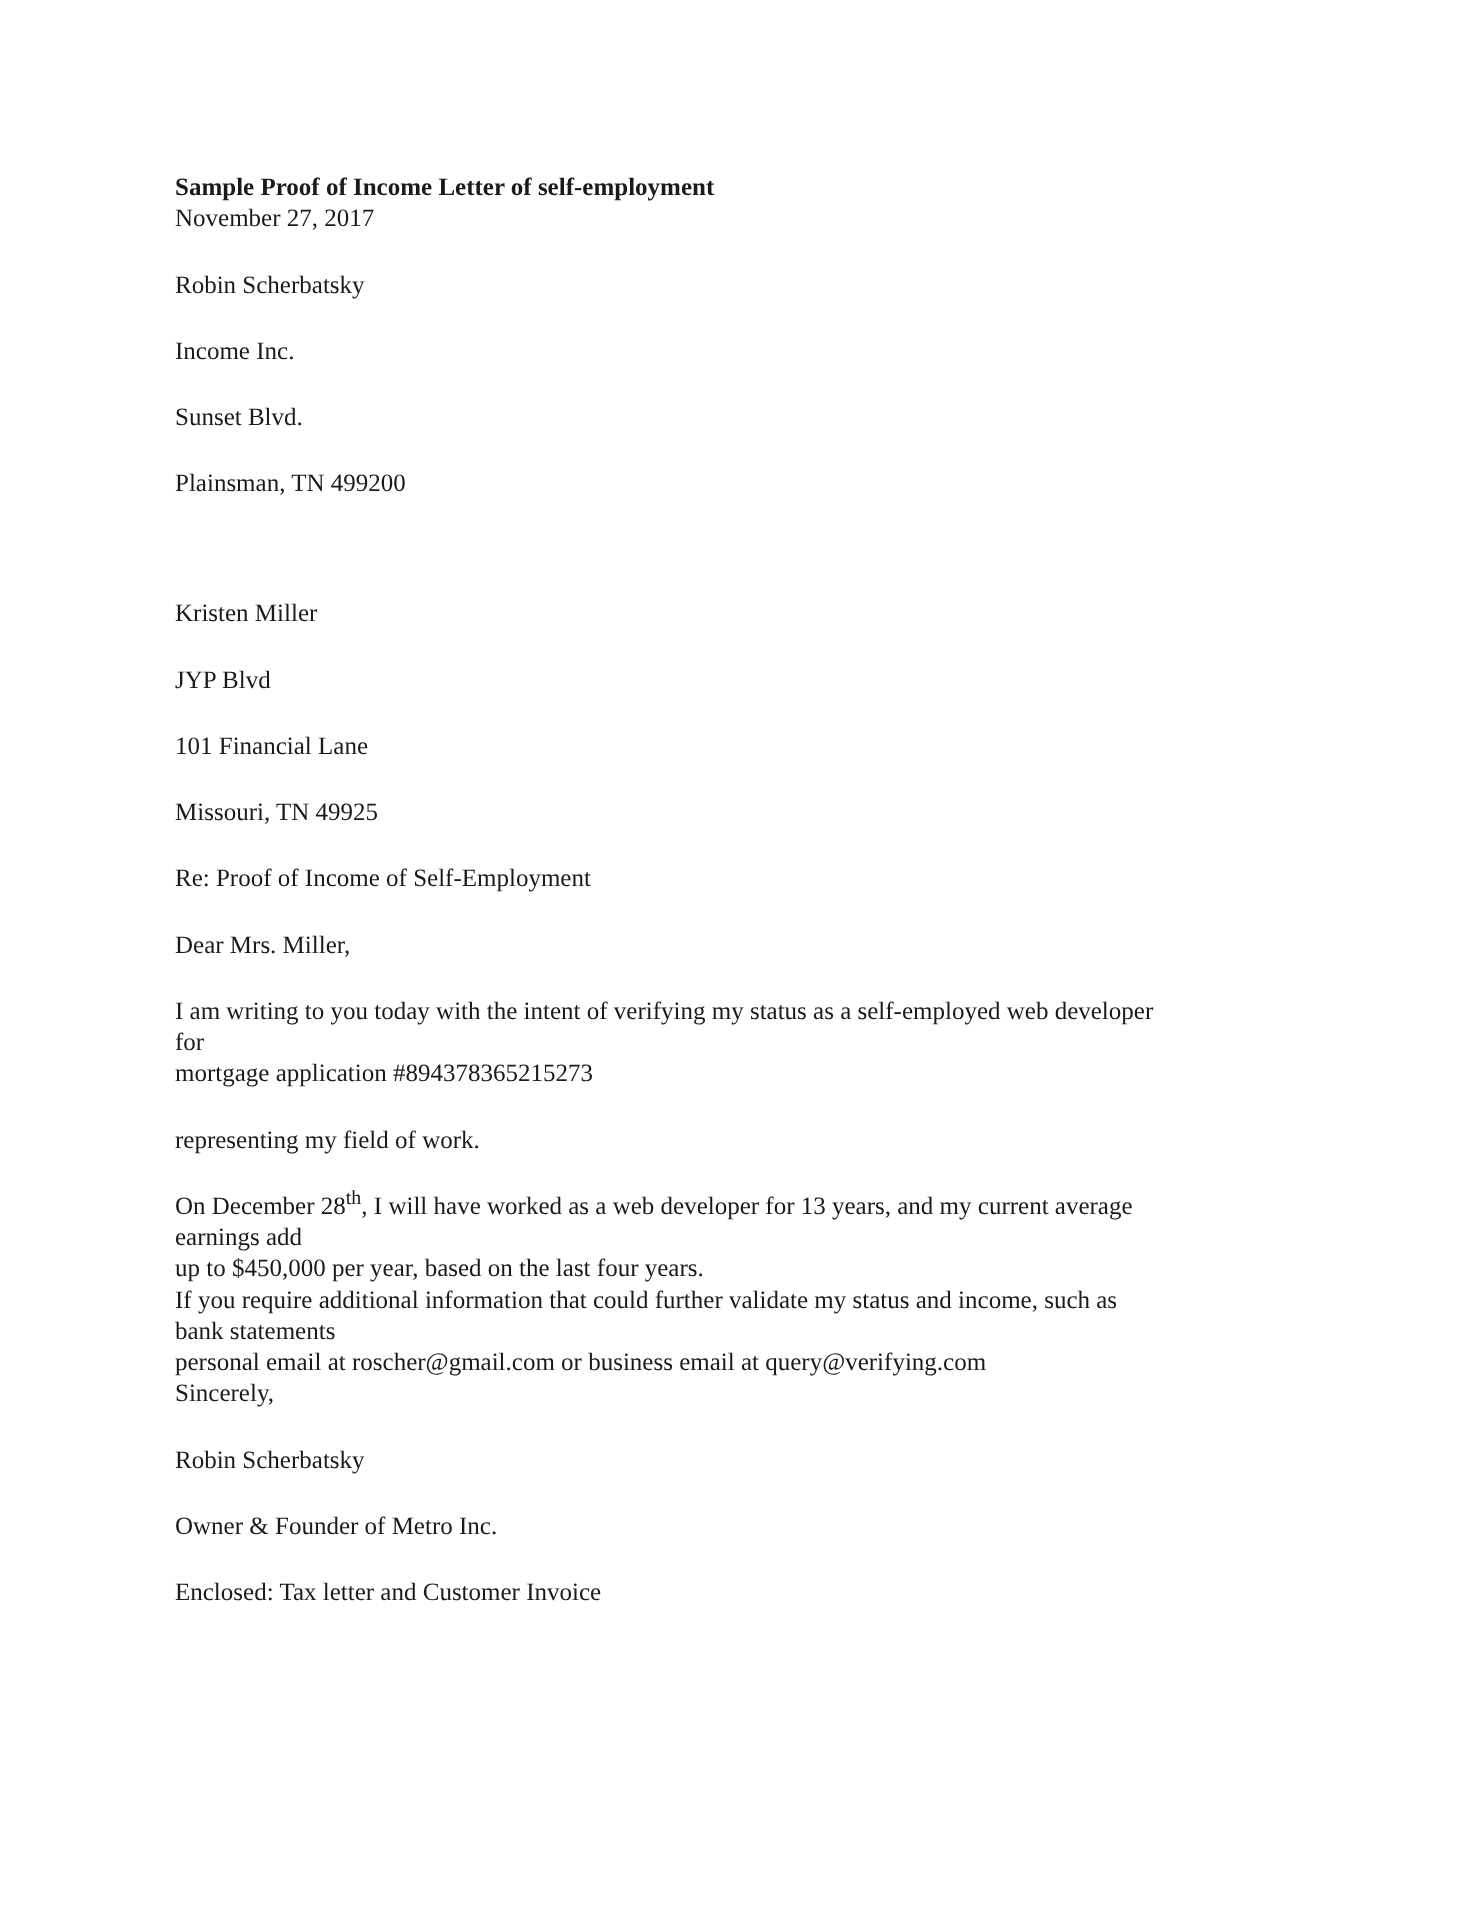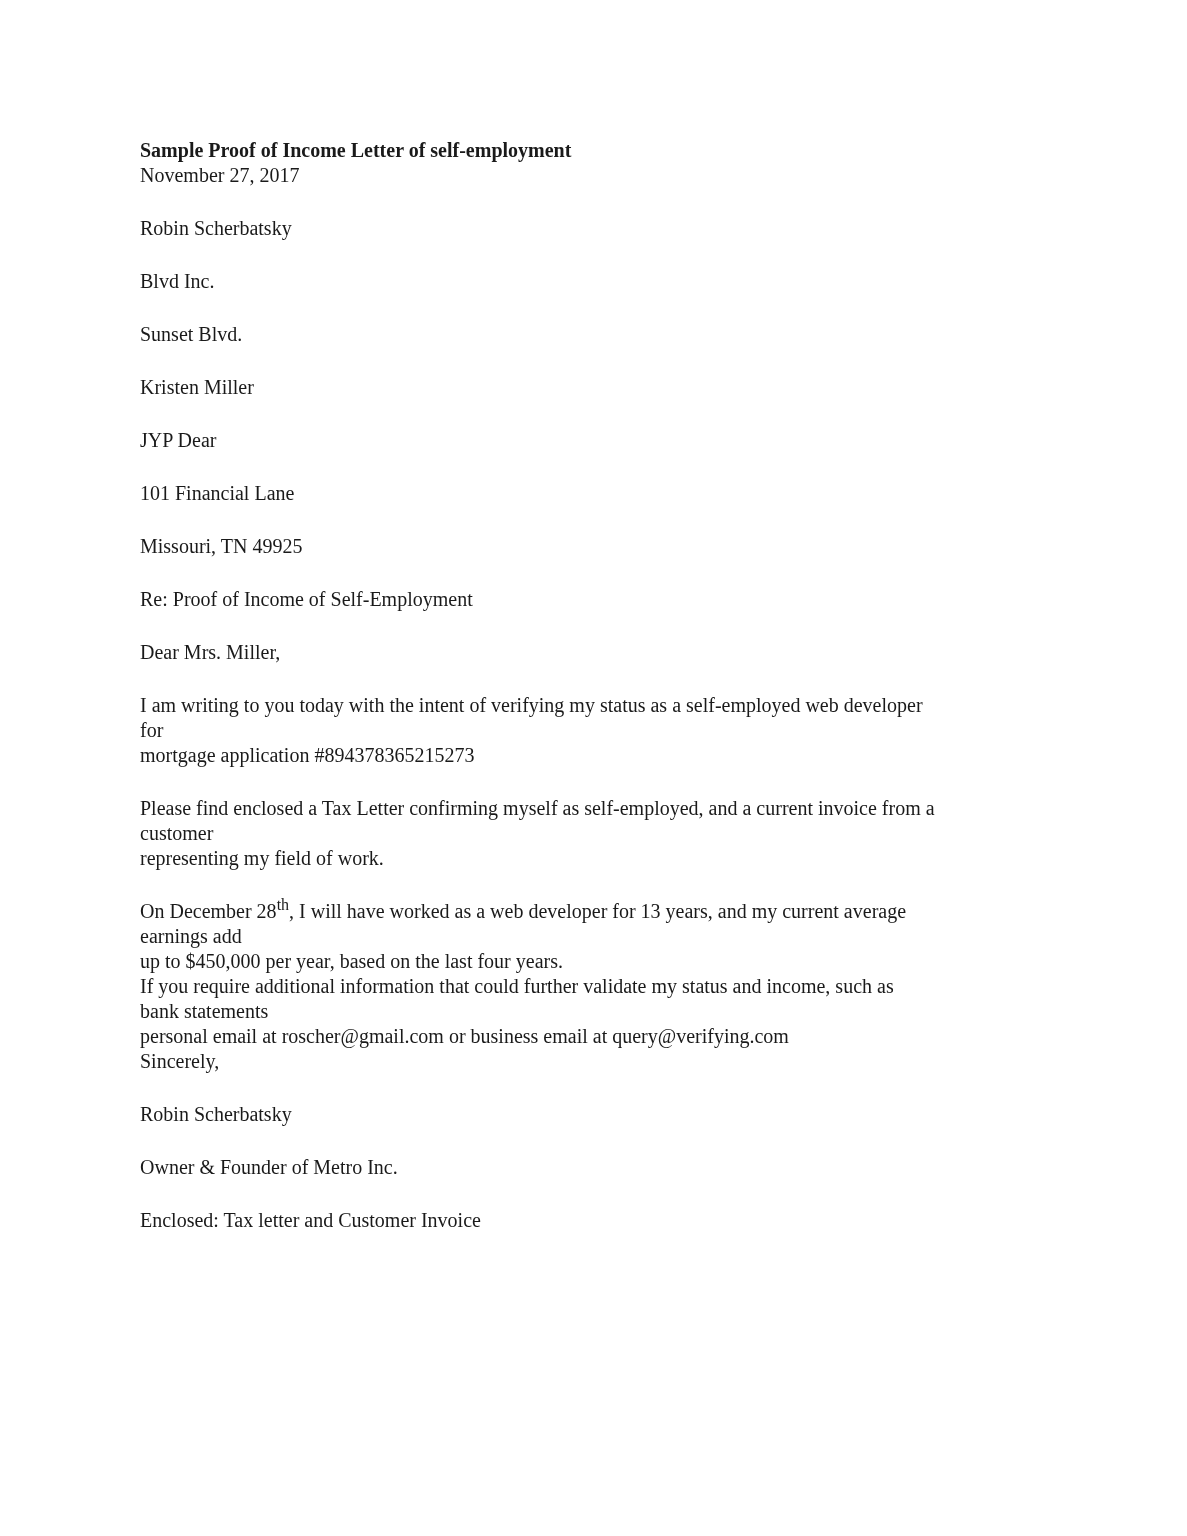--- a/index.html
+++ b/index.html
@@ -44,39 +44,39 @@
 <body>
 
 <div class="page">
 
   <div class="blk">
     <p class="title ln">Sample Proof of Income Letter of self-employment</p>
     <p class="ln">November 27, 2017</p>
   </div>
 
   <p class="blk">Robin Scherbatsky</p>
-  <p class="blk">Blvd Inc.</p>
+  <p class="blk">Income Inc.</p>
   <p class="blk">Sunset Blvd.</p>
+  <p class="blk-dbl">Plainsman, TN 499200</p>
 
   <p class="blk">Kristen Miller</p>
-  <p class="blk">JYP Dear</p>
+  <p class="blk">JYP Blvd</p>
   <p class="blk">101 Financial Lane</p>
   <p class="blk">Missouri, TN 49925</p>
 
   <p class="blk">Re: Proof of Income of Self-Employment</p>
 
   <p class="blk">Dear Mrs. Miller,</p>
 
   <div class="blk">
     <span class="ln">I am writing to you today with the intent of verifying my status as a self-employed web developer for</span>
     <span class="ln">mortgage application #894378365215273</span>
   </div>
 
   <div class="blk">
-    <span class="ln">Please find enclosed a Tax Letter confirming myself as self-employed, and a current invoice from a customer</span>
     <span class="ln">representing my field of work.</span>
   </div>
 
   <div class="blk">
     <span class="ln"><span>On December 28</span><sup class="ord">th</sup><span>, I will have worked as a web developer for 13 years, and my current average earnings add</span></span>
     <span class="ln">up to $450,000 per year, based on the last four years.</span>
     <span class="ln">If you require additional information that could further validate my status and income, such as bank statements</span>
     <span class="ln"><span>personal email at </span><a class="email-link">roscher@gmail.com</a><span> or business email at </span><a class="email-link">query@verifying.com</a></span>
     <span class="ln">Sincerely,</span>
   </div>

